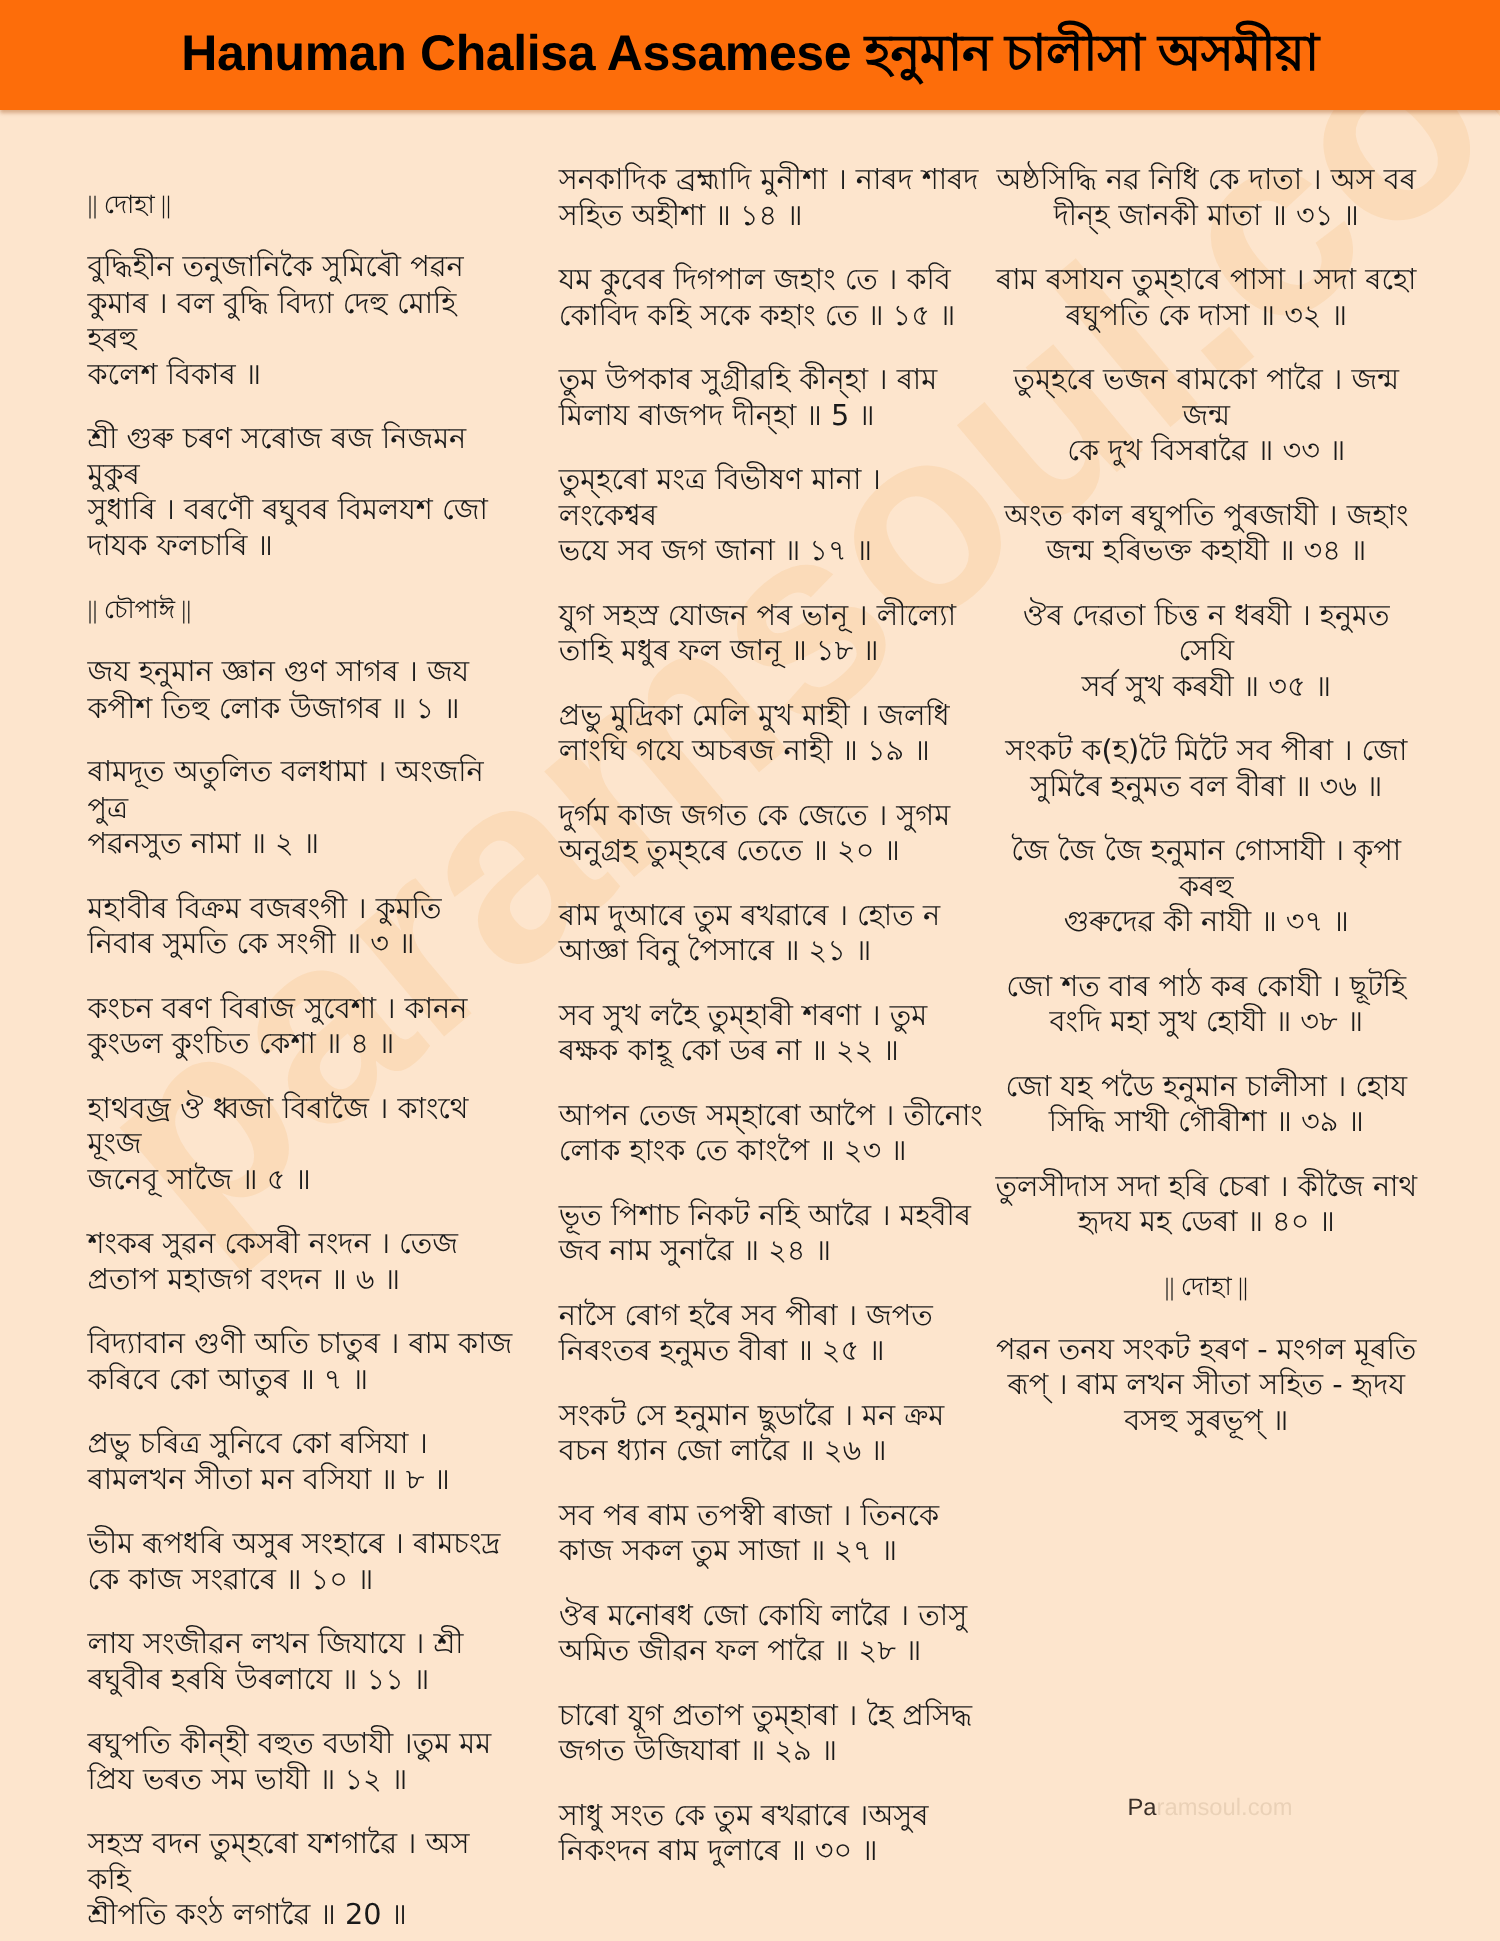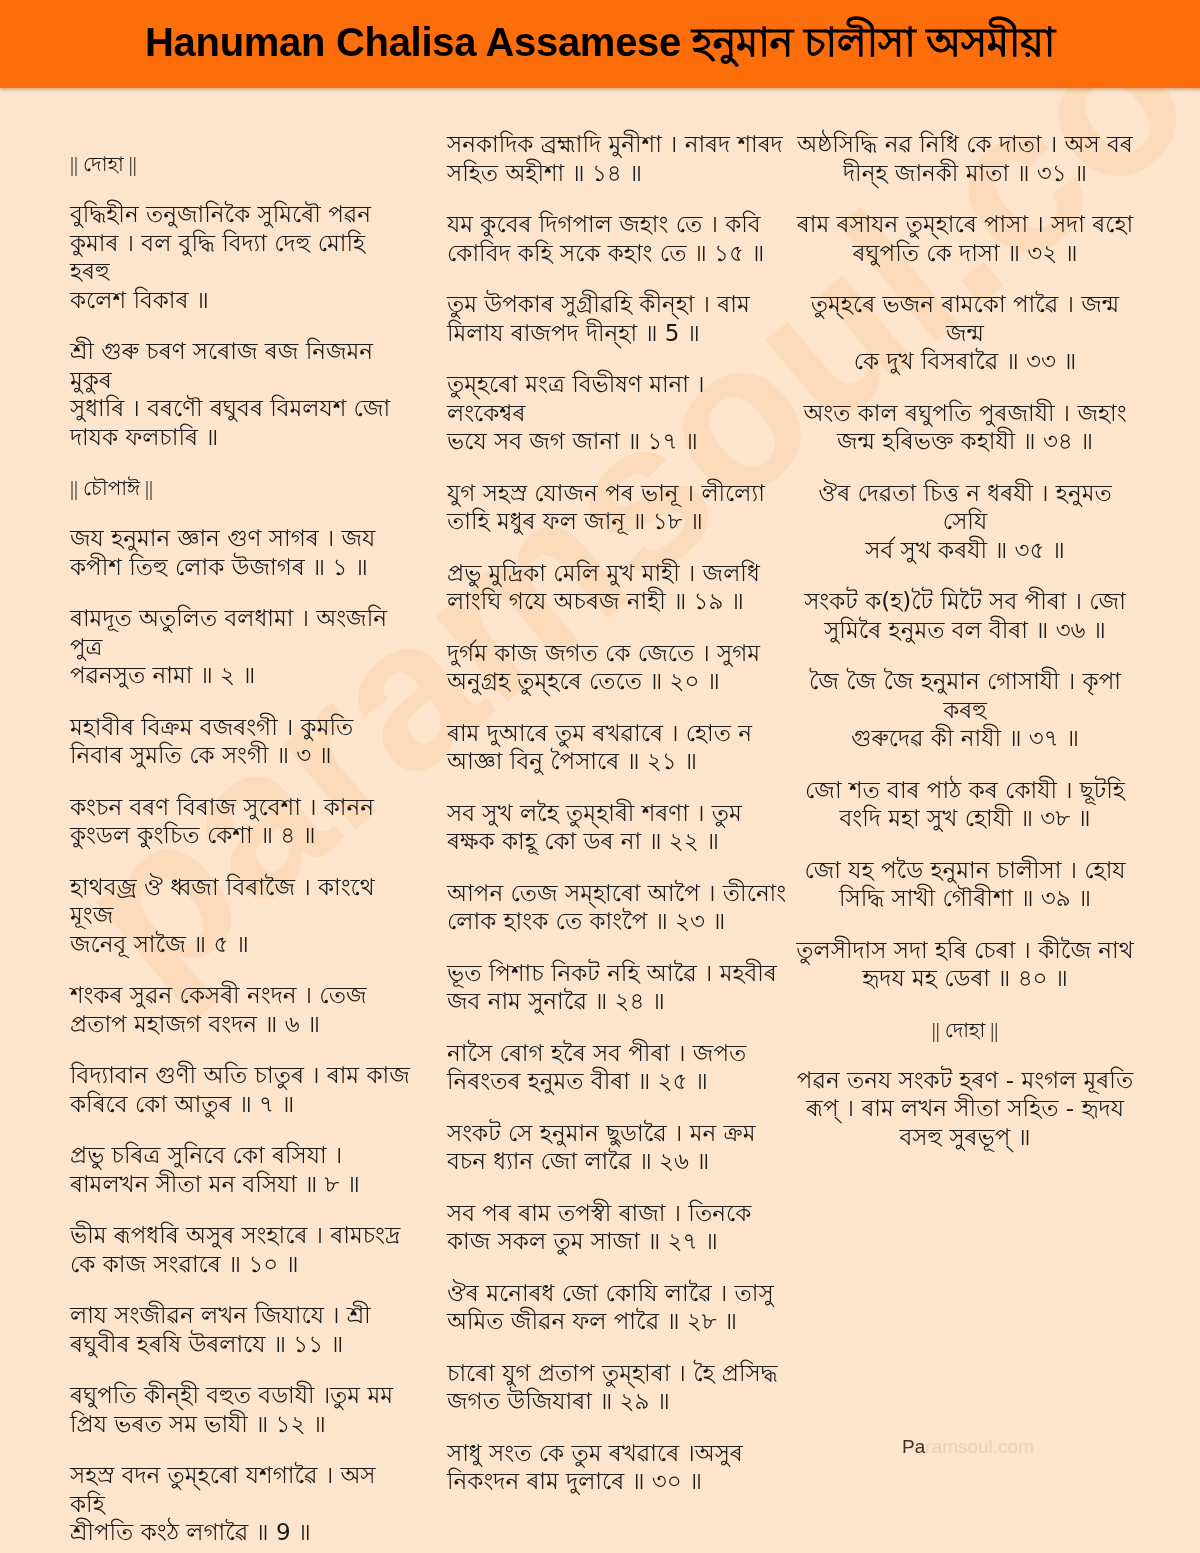--- a/index.html
+++ b/index.html
@@ -90,21 +90,21 @@
 কৰিবে কো আতুৰ ॥ ৭ ॥</div>
   <div class="verse">প্ৰভু চৰিত্ৰ সুনিবে কো ৰসিযা ।
 ৰামলখন সীতা মন বসিযা ॥ ৮ ॥</div>
   <div class="verse">ভীম ৰূপধৰি অসুৰ সংহাৰে । ৰামচংদ্ৰ
 কে কাজ সংৱাৰে ॥ ১০ ॥</div>
   <div class="verse">লায সংজীৱন লখন জিযাযে । শ্ৰী
 ৰঘুবীৰ হৰষি উৰলাযে ॥ ১১ ॥</div>
   <div class="verse">ৰঘুপতি কীন্হী বহুত বডাযী ।তুম মম
 প্ৰিয ভৰত সম ভাযী ॥ ১২ ॥</div>
   <div class="verse">সহস্ৰ বদন তুম্হৰো যশগাৱৈ । অস কহি
-শ্ৰীপতি কংঠ লগাৱৈ ॥ 9 ॥</div>
+শ্ৰীপতি কংঠ লগাৱৈ ॥ 20 ॥</div>
 </div>
 
 <div class="col col2">
   <div class="verse">সনকাদিক ব্ৰহ্মাদি মুনীশা । নাৰদ শাৰদ
 সহিত অহীশা ॥ ১৪ ॥</div>
   <div class="verse">যম কুবেৰ দিগপাল জহাং তে । কবি
 কোবিদ কহি সকে কহাং তে ॥ ১৫ ॥</div>
   <div class="verse">তুম উপকাৰ সুগ্ৰীৱহি কীন্হা । ৰাম
 মিলায ৰাজপদ দীন্হা ॥ 5 ॥</div>
   <div class="verse">তুম্হৰো মংত্ৰ বিভীষণ মানা । লংকেশ্বৰ

